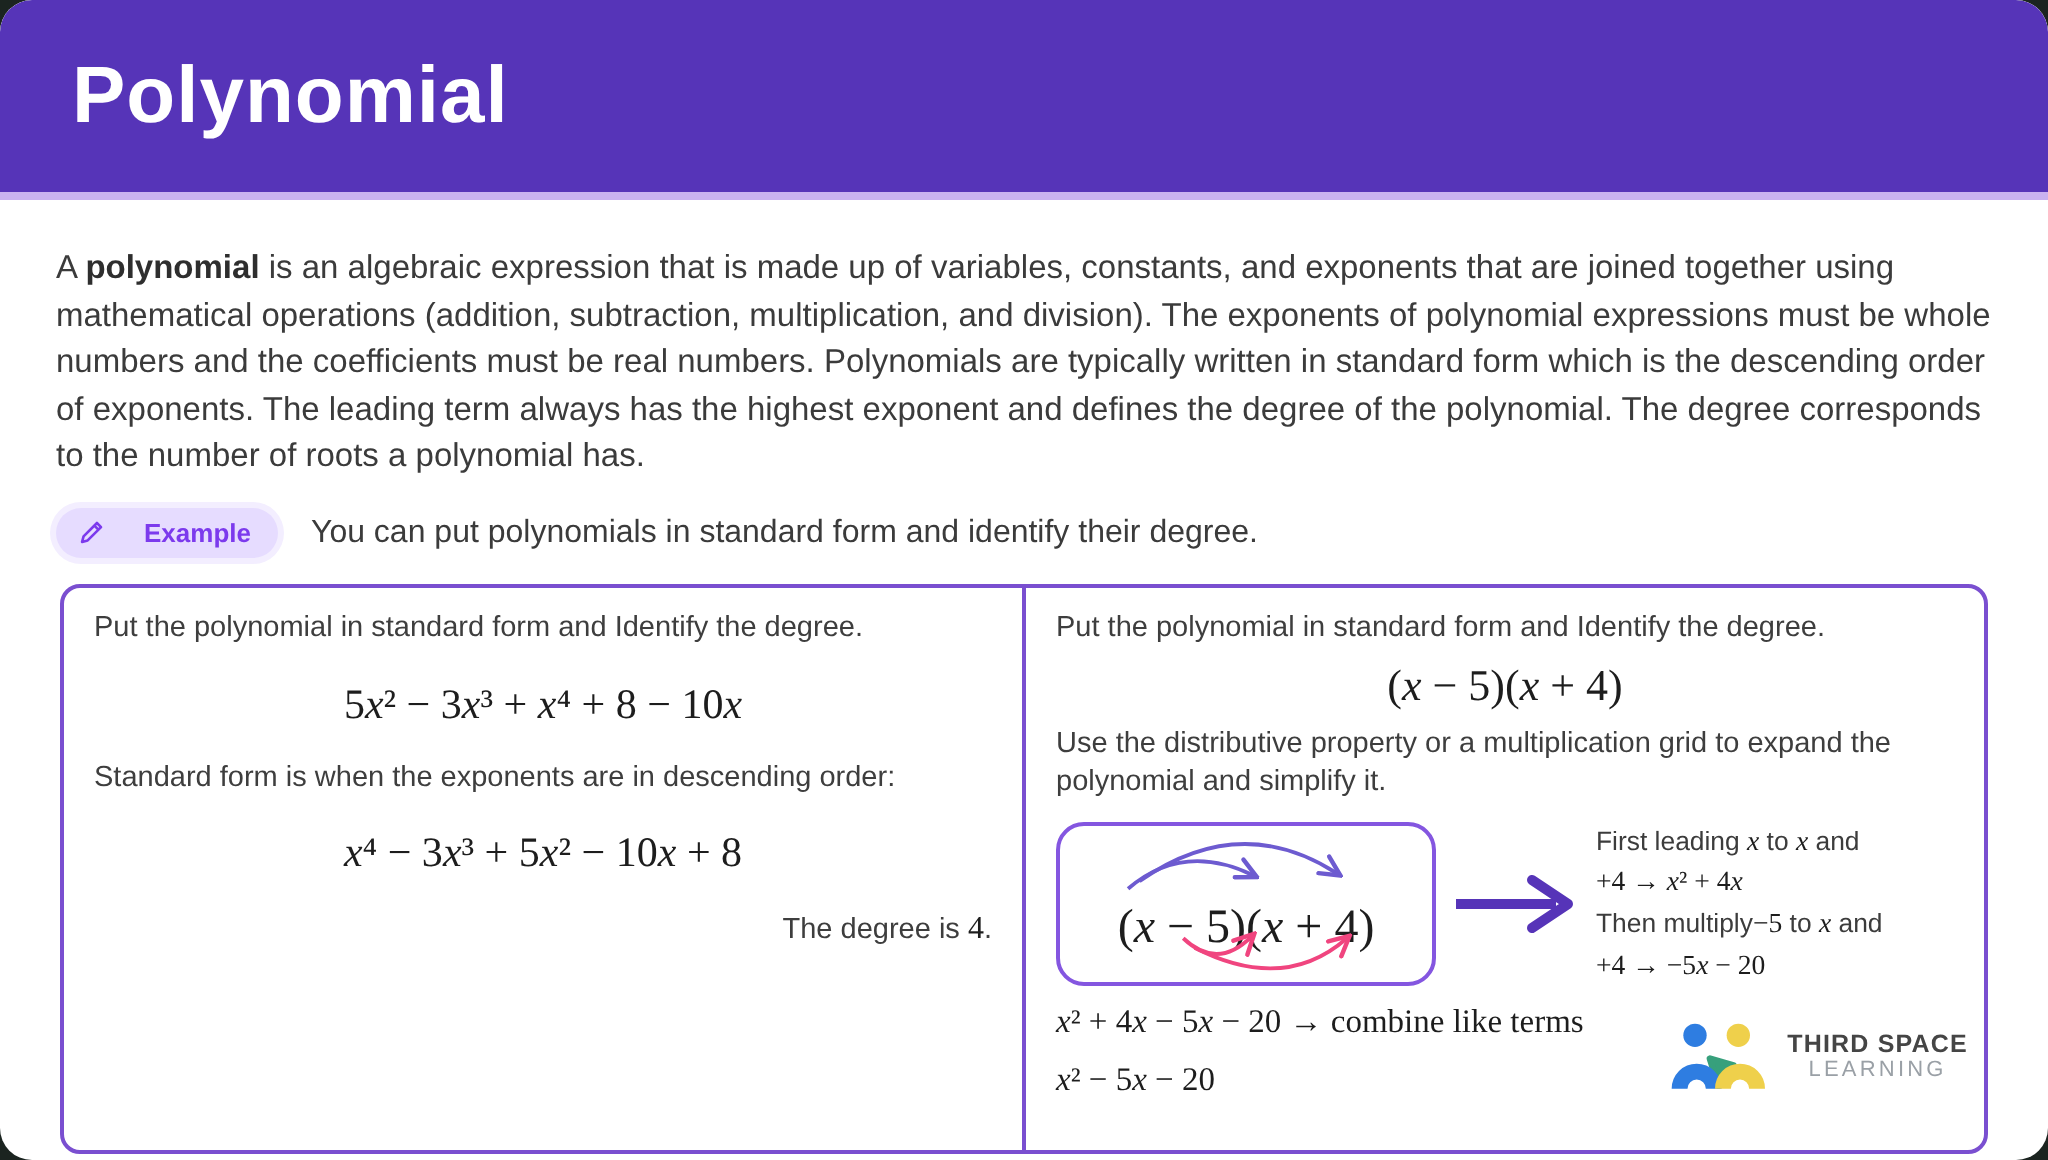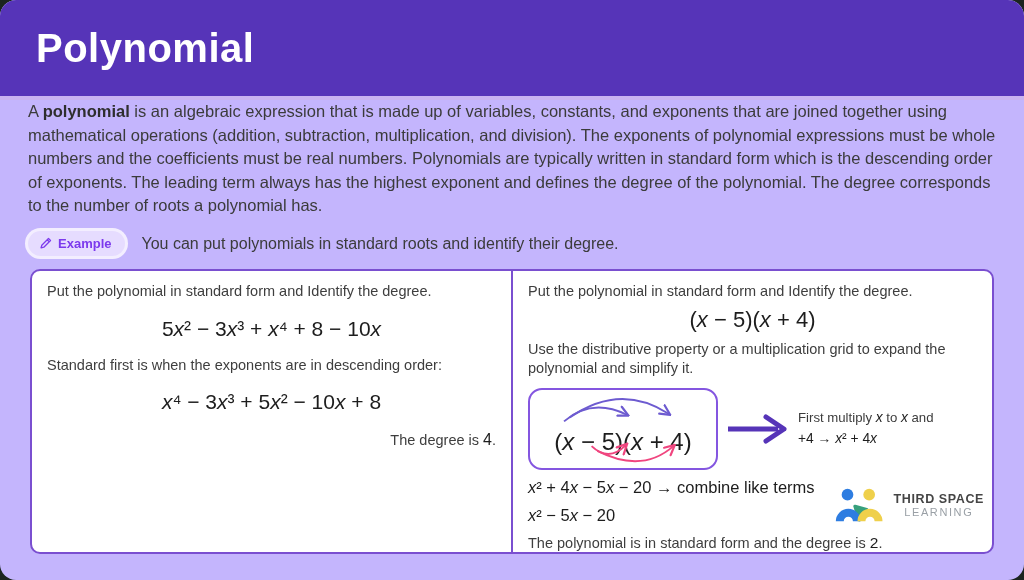--- a/index.html
+++ b/index.html
@@ -5,55 +5,55 @@
   * { box-sizing: border-box; margin: 0; padding: 0; }
   html, body { width: 1024px; height: 580px; }
   body {
     background: var(--page-bg, #1B2420);
     font-family: "Liberation Sans", sans-serif;
     overflow: hidden;
   }
   .card {
     position: relative;
     width: 1024px; height: 580px;
-    background: #c4b5fd;
+    background: #ffffff;
     border-radius: 16px;
     overflow: hidden;
   }
   
   .header {
     height: 100px;
     background: var(--header-purple, #5634B8);
     border-bottom: 4px solid var(--header-underline, #C9B2F0);
     display: flex; align-items: center;
     padding: 0 36px;
     border-radius: 16px 16px 0 0;
   }
   .header h1 {
     color: #ffffff;
     font-size: 40px;
     font-weight: 700;
     letter-spacing: 0.5px;
   }
   
   .intro {
-    margin: 0 28px 0 28px;
+    margin: 23px 28px 0 28px;
     font-size: 16.5px;
     line-height: 1.43;
     color: #3b3b3b;
   }
   .intro .b { font-weight: 700; color: #2e2e2e; }
   
   .example-row {
     margin: 11px 28px 0 28px;
     display: flex; align-items: center; gap: 16px;
     height: 30px;
   }
   .badge {
-    display: inline-flex; align-items: center; gap: 6px;
+    display: inline-flex; align-items: center; gap: 20px;
     background: var(--badge-bg, #E6DCFF);
     color: var(--badge-text, #7C3AED);
     border-radius: 999px;
     padding: 5px 14px 5px 11px;
     font-size: 13px; font-weight: 700;
     box-shadow: 0 0 0 3px #f3eeff;
   }
   .badge svg { display: block; }
   .example-text { font-size: 16px; color: #3b3b3b; }
   
@@ -63,21 +63,21 @@
     border: 2px solid var(--panel-border, #7A4FD0);
     border-radius: 10px;
     display: flex;
     background: #fff;
   }
   .cell { flex: 1; padding: 11px 15px; position: relative; }
   .cell-left { border-right: 2px solid var(--panel-border, #7A4FD0); }
   .prompt { font-size: 14.5px; color: #3e3e3e; line-height: 1.35; }
   .note   { font-size: 14.5px; color: #3e3e3e; line-height: 1.35; }
   
-  .mt { font-family: Liberation Sans, sans-serif; color: #1d1d1d; }
+  .mt { font-family: Liberation Serif, serif; color: #1d1d1d; }
   .mt .vx { font-style: italic; }
   .mathline { display: block; text-align: center; }
   .left-math { font-size: 21px; margin: 15px 0; }
   .left-note { margin-top: 2px; }
   .degree-line { margin-top: 17px; font-size: 14.5px; color: #3e3e3e; text-align: right; }
   .degree-line .mt { font-size: 16px; }
   .right-math-top { font-size: 22px; margin: 5px 0 7px 0; }
   
   .diagram-row { display: flex; align-items: center; gap: 8px; margin: 9px 0 8px 0; }
   .foil-box {
@@ -125,29 +125,29 @@
 
   <div class="example-row">
     <span class="badge">
       <span>
         <svg width="13" height="13" viewBox="0 0 14 14">
           <path d="M10.2 1.6 L12.4 3.8 L5.2 11 L2.2 11.8 L3 8.8 Z M8.8 3 l2.2 2.2" fill="none" stroke="#7C3AED" stroke-width="1.4" stroke-linejoin="round" stroke-linecap="round"></path>
         </svg>
       </span>
       <span>Example</span>
     </span>
-    <span class="example-text">You can put polynomials in standard roots and identify their degree.</span>
+    <span class="example-text">You can put polynomials in standard form and identify their degree.</span>
   </div>
 
   <div class="panel">
 
     <div class="cell cell-left">
       <p class="prompt">Put the polynomial in standard form and Identify the degree.</p>
       <span class="mathline left-math mt">5<span class="vx">x</span>² − 3<span class="vx">x</span>³ + <span class="vx">x</span>⁴ + 8 − 10<span class="vx">x</span></span>
-      <p class="note left-note">Standard first is when the exponents are in descending order:</p>
+      <p class="note left-note">Standard form is when the exponents are in descending order:</p>
       <span class="mathline left-math mt"><span class="vx">x</span>⁴ − 3<span class="vx">x</span>³ + 5<span class="vx">x</span>² − 10<span class="vx">x</span> + 8</span>
       <p class="degree-line"><span>The degree is </span><span class="mt">4</span><span>.</span></p>
     </div>
 
     <div class="cell">
       <p class="prompt">Put the polynomial in standard form and Identify the degree.</p>
       <span class="mathline right-math-top mt">(<span class="vx">x</span> − 5)(<span class="vx">x</span> + 4)</span>
       <p class="note">Use the distributive property or a multiplication grid to expand the polynomial and simplify it.</p>
 
       <div class="diagram-row">
@@ -166,27 +166,27 @@
             <path class="arc-p" d="M39 29 Q92 -8 143 25" marker-end="url(#ah-p)"></path>
             <path class="arc-k" d="M62 59 Q80 76 98 58" marker-end="url(#ah-k)"></path>
             <path class="arc-k" d="M68 64 Q115 88 148 59" marker-end="url(#ah-k)"></path>
           </svg>
         </div>
         <svg class="big-arrow" width="64" height="32" viewBox="0 0 64 32">
           <path d="M2 16 H52" stroke-width="5"></path>
           <path d="M40 4 L58 16 L40 28" stroke-width="5" stroke-linecap="round" stroke-linejoin="round"></path>
         </svg>
         <div class="foil-notes">
-          <div><span>First multiply </span><span class="mt"><span class="vx">x</span></span><span> to </span><span class="mt"><span class="vx">x</span></span><span> and</span><br><span class="mt">+4 → <span class="vx">x</span>² + 4<span class="vx">x</span></span></div>
+          <div><span>First leading </span><span class="mt"><span class="vx">x</span></span><span> to </span><span class="mt"><span class="vx">x</span></span><span> and</span><br><span class="mt">+4 → <span class="vx">x</span>² + 4<span class="vx">x</span></span></div>
+          <div><span>Then multiply</span><span class="mt">−5</span><span> to </span><span class="mt"><span class="vx">x</span></span><span> and</span><br><span class="mt">+4 → −5<span class="vx">x</span> − 20</span></div>
         </div>
       </div>
 
       <p class="combine-line"><span class="mt"><span class="vx">x</span>² + 4<span class="vx">x</span> − 5<span class="vx">x</span> − 20 → </span><span class="mt">combine like terms</span></p>
       <p class="right-math-bottom mt"><span class="vx">x</span>² − 5<span class="vx">x</span> − 20</p>
-      <p class="final-line"><span>The polynomial is in standard form and the degree is </span><span class="mt">2</span><span>.</span></p>
 
       <div class="logo">
         <svg width="50" height="41" viewBox="0 0 60 46">
           <circle cx="15" cy="10" r="7" fill="#2E7DE1"></circle>
           <circle cx="41" cy="10" r="7" fill="#EFD04B"></circle>
           <path d="M24 24 L38 28 L29 40 Z" fill="#37A07C" stroke="#37A07C" stroke-width="4" stroke-linejoin="round"></path>
           <path d="M1 42 a15 15 0 0 1 30 0 h-9.5 a5.5 5.5 0 0 0 -11 0 z" fill="#2E7DE1"></path>
           <path d="M27 42 a15 15 0 0 1 30 0 h-9.5 a5.5 5.5 0 0 0 -11 0 z" fill="#EFD04B"></path>
         </svg>
         <div class="logo-word">

